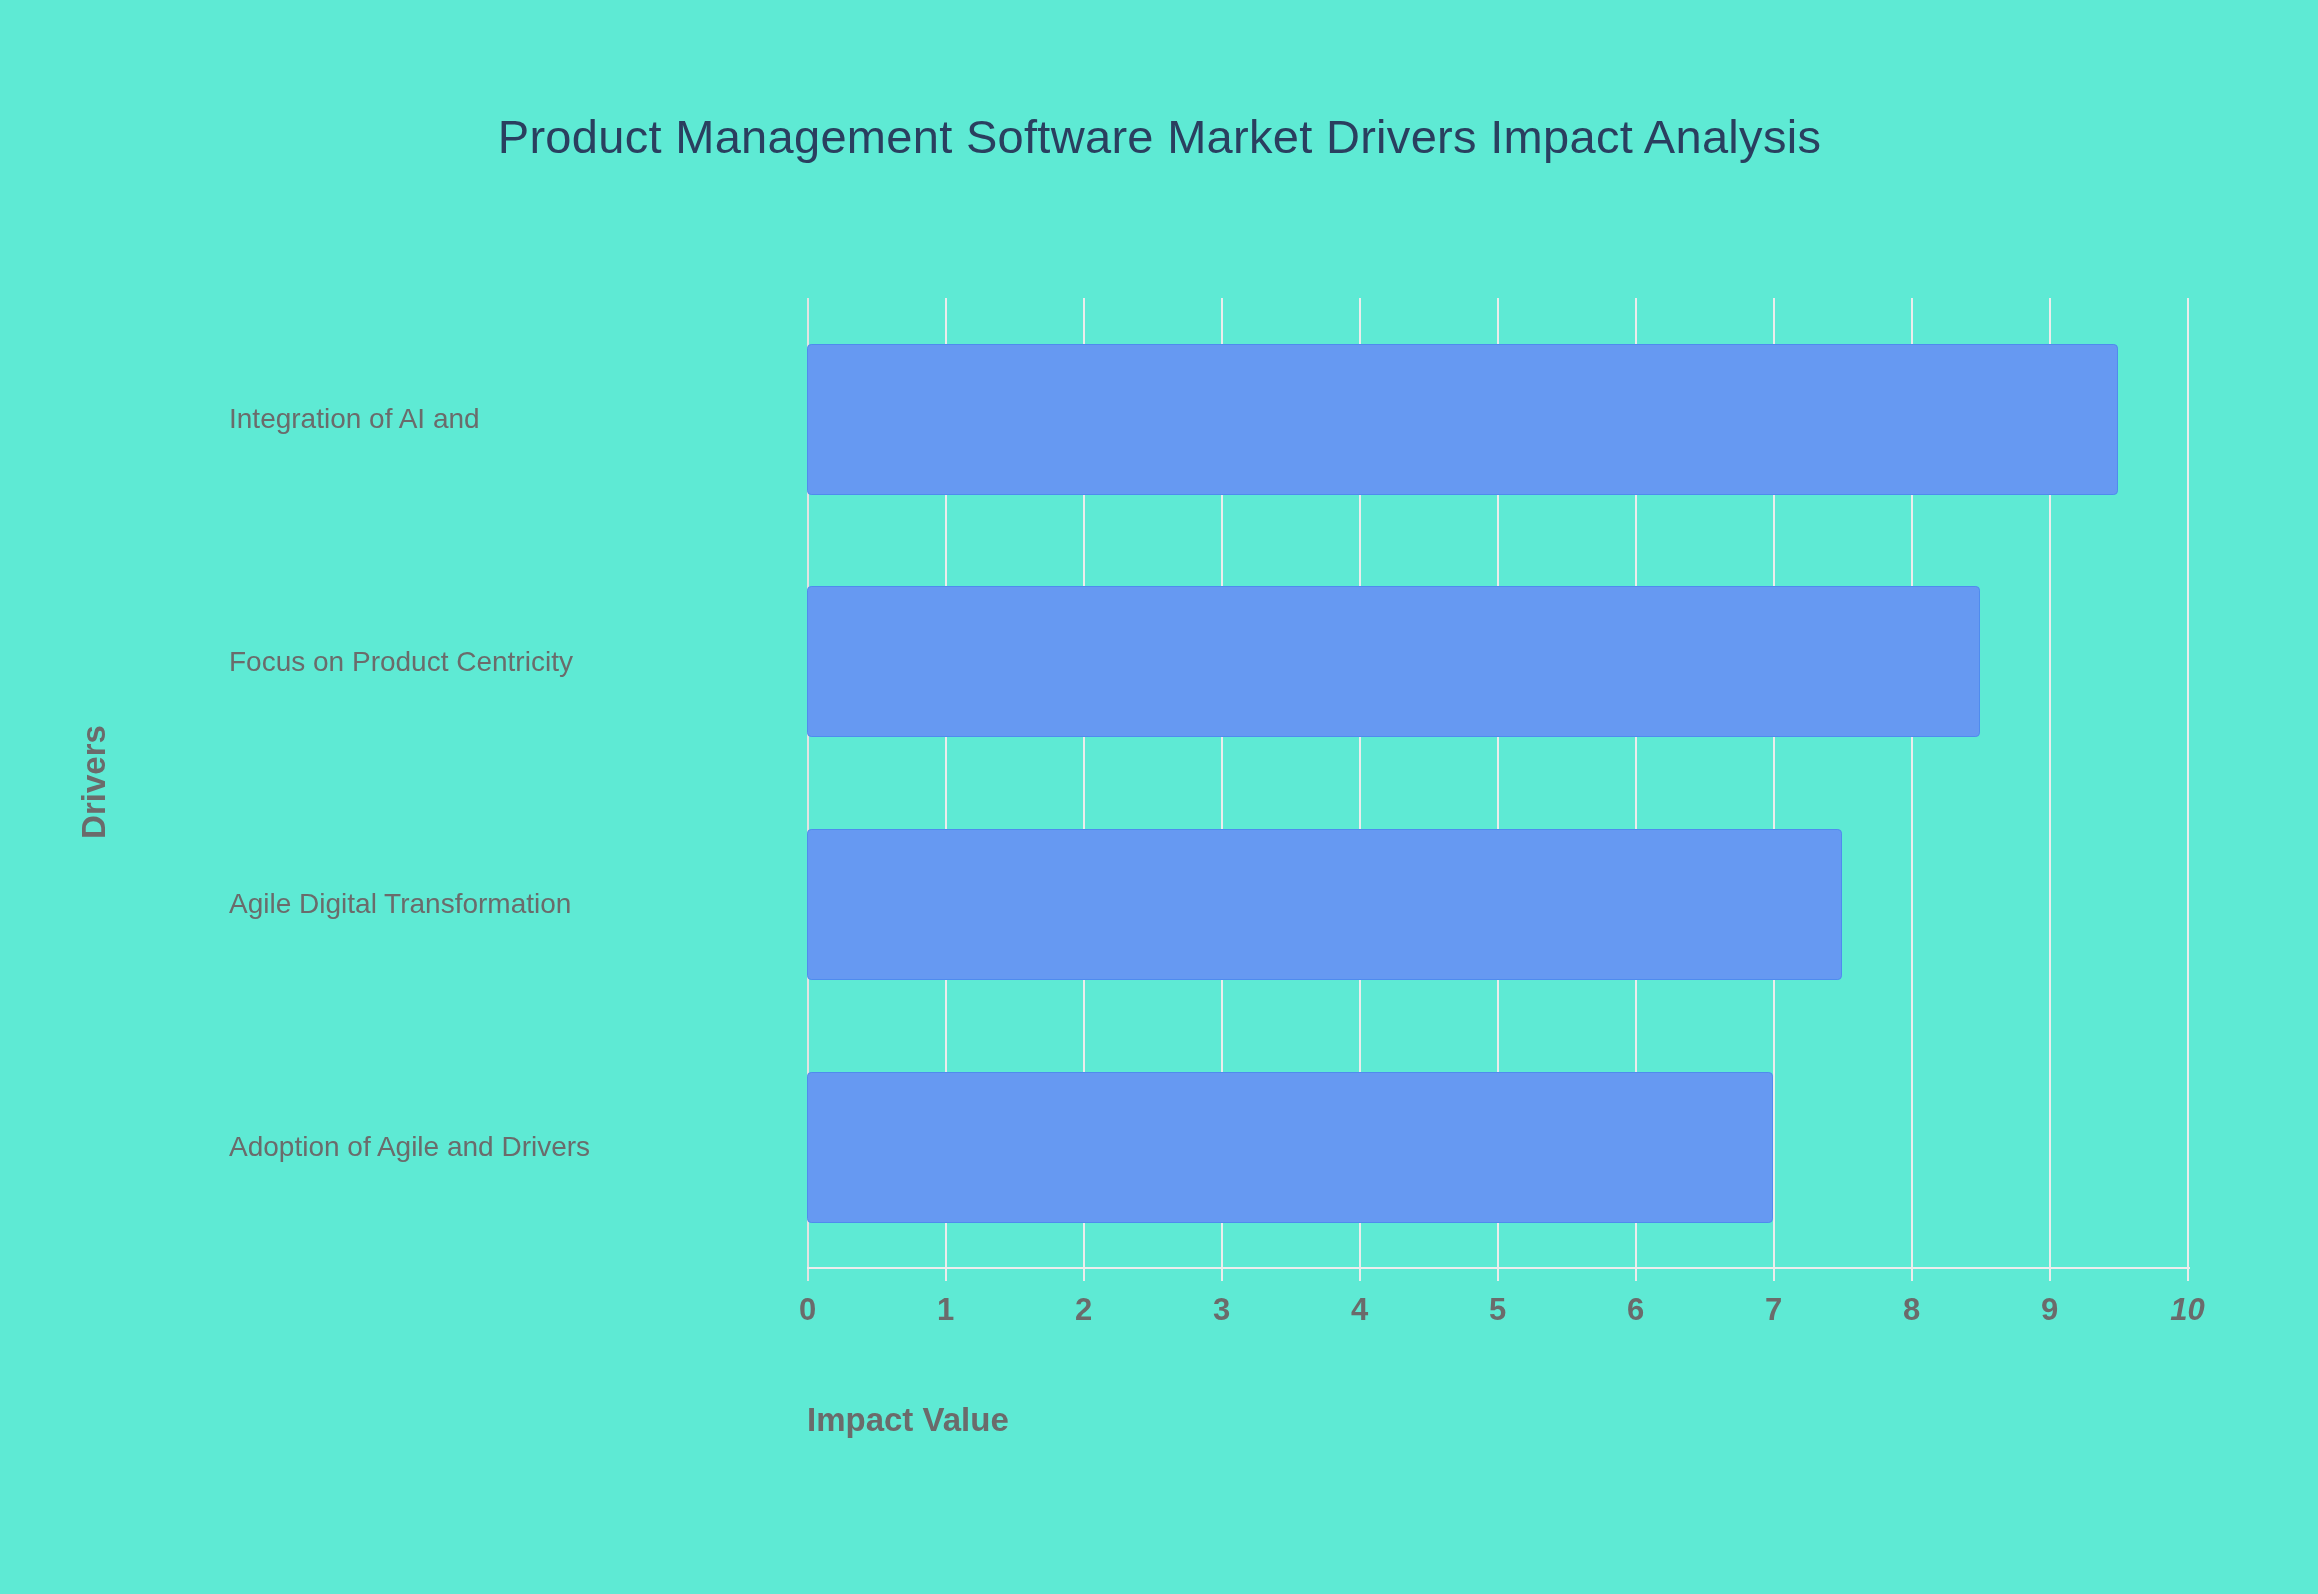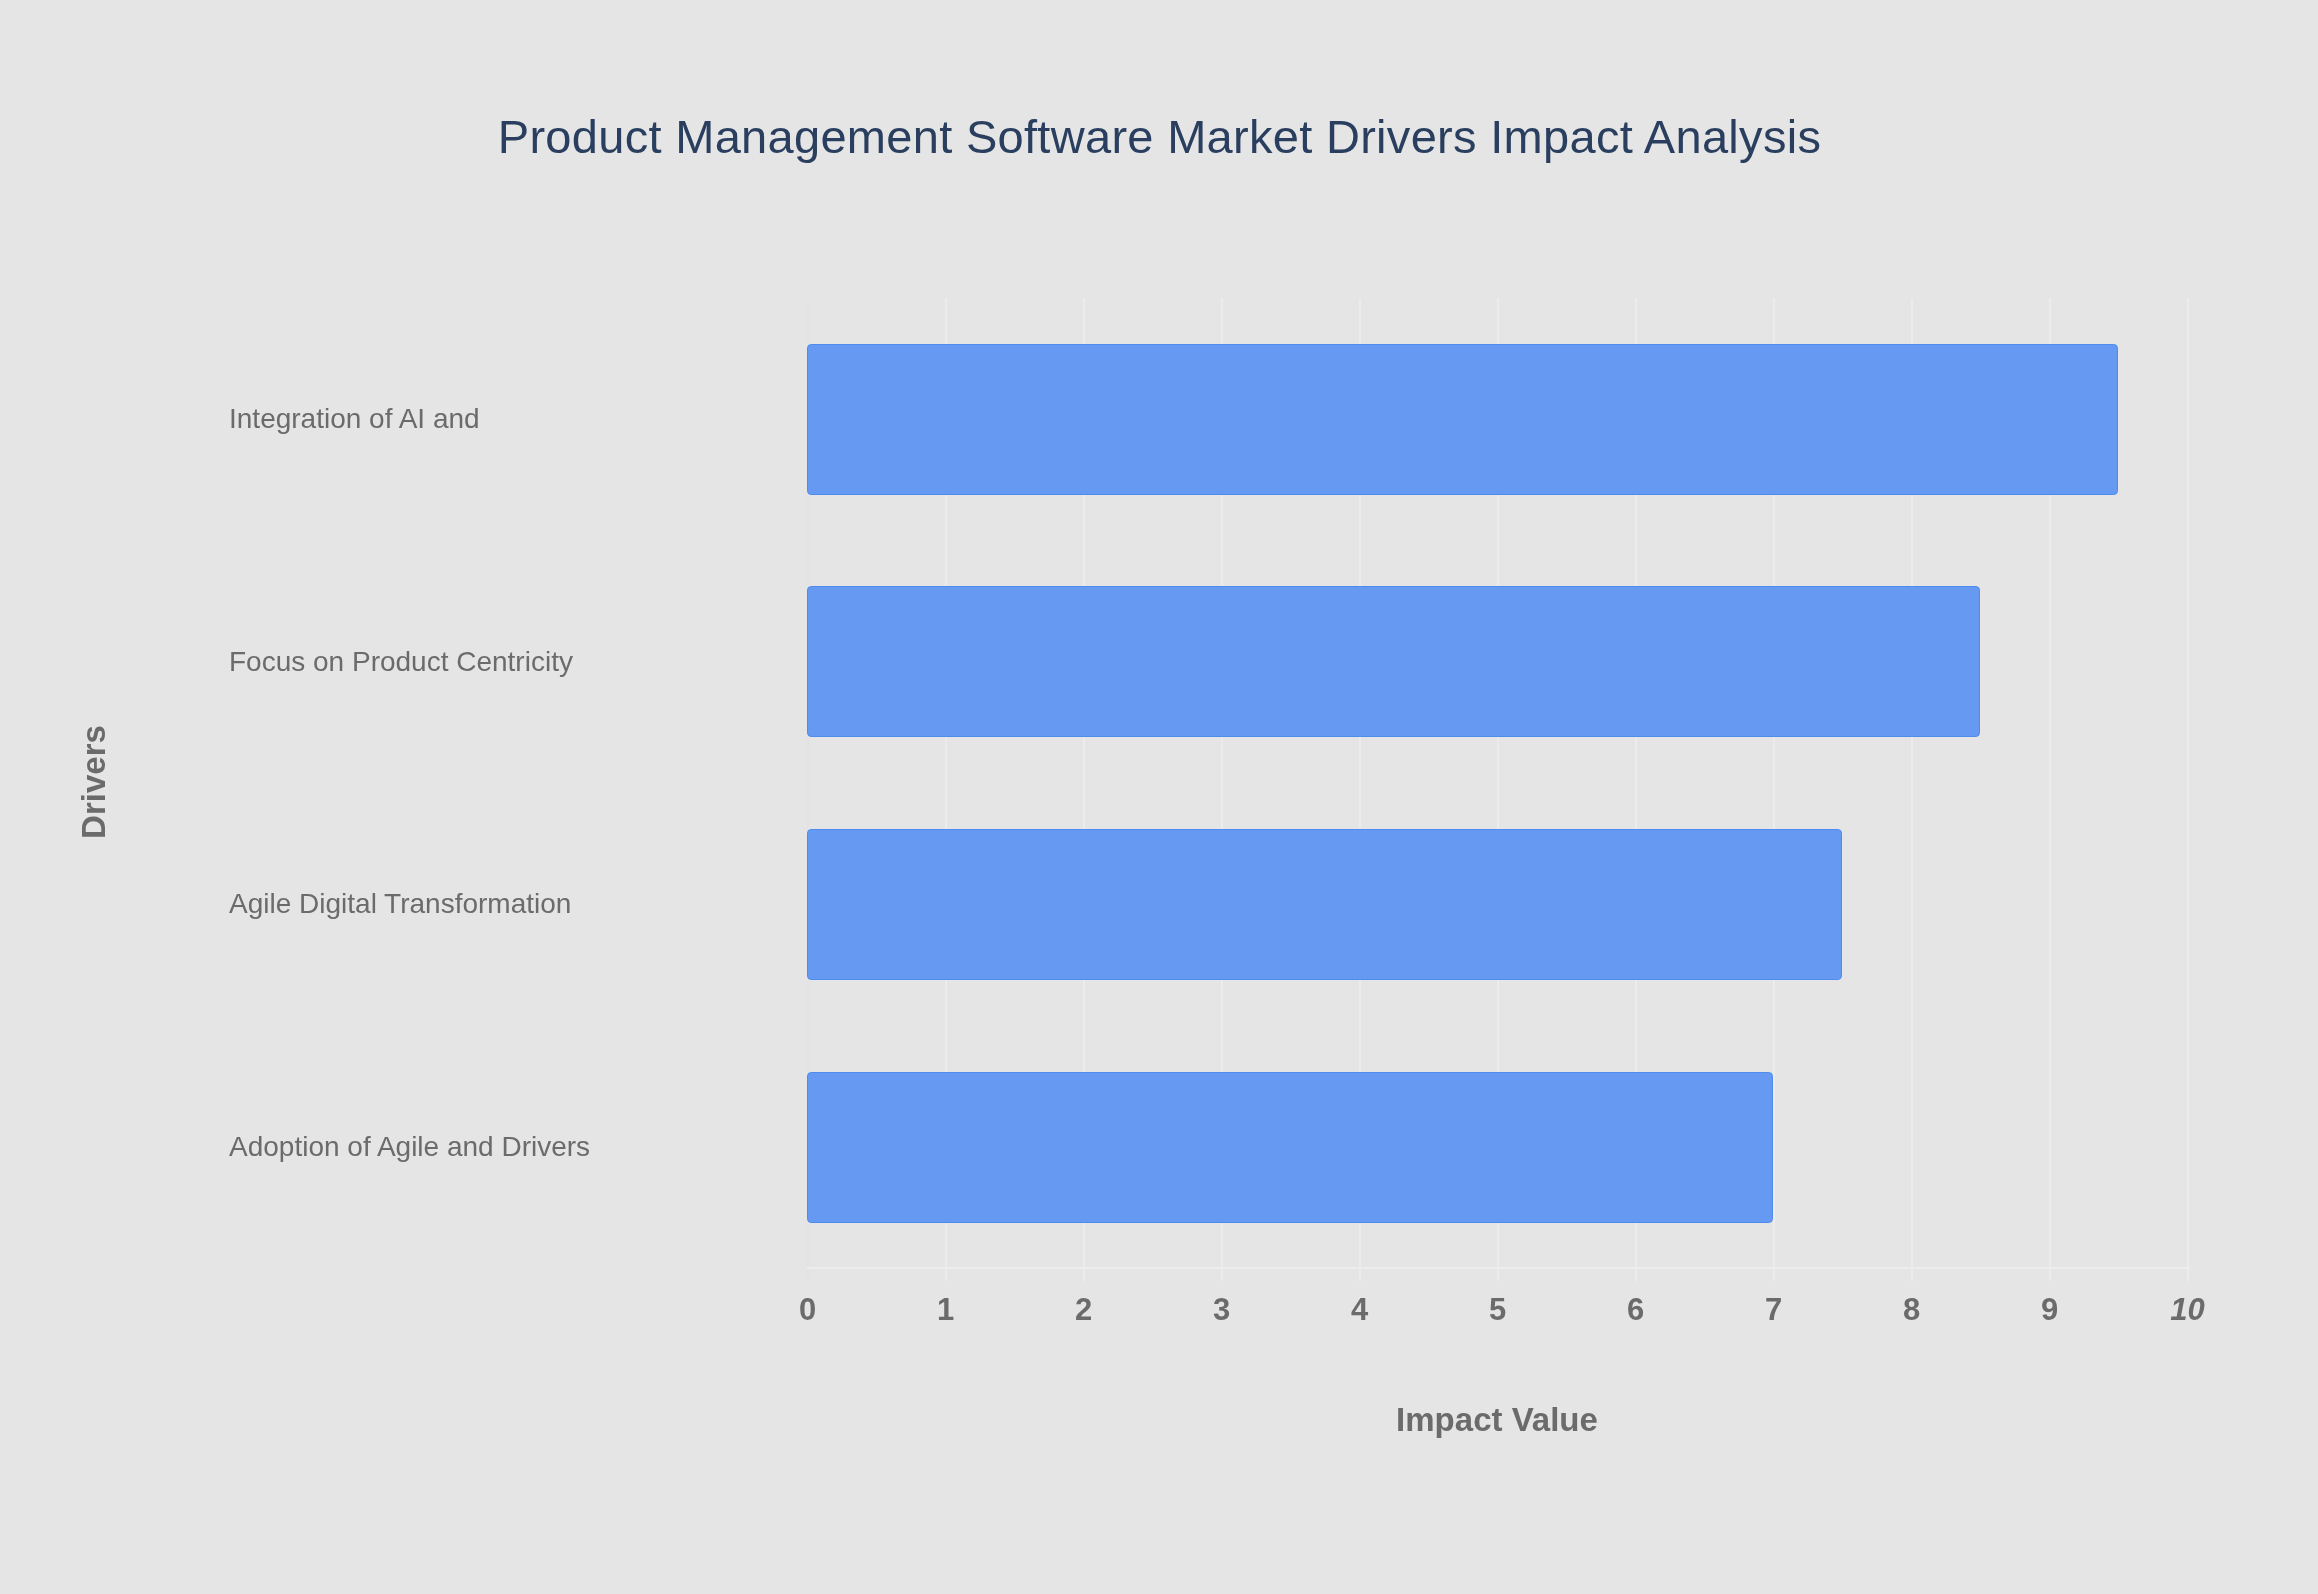--- a/index.html
+++ b/index.html
@@ -11,21 +11,21 @@
     width: 2319px;
     height: 1594px;
     font-family: "Liberation Sans", sans-serif;
     overflow: hidden;
   }
 
   #chart-root {
     position: relative;
     width: 2319px;
     height: 1594px;
-    background: #e5e5e5;
+    background: #5eead4;
   }
 
   
   .chart-title {
     position: absolute;
     left: 0;
     top: 109px;
     width: 2319px;
     text-align: center;
     font-size: 47px;
@@ -103,21 +103,20 @@
     color: #6b6b6b;
     transform: translateX(-60px);
   }
 
   
   .xaxis-title {
     position: absolute;
     left: 807px;
     top: 1401px;
     width: 1380px;
-    text-align: center;
     font-size: 33px;
     font-weight: 700;
     color: #6b6b6b;
   }
   .yaxis-title {
     position: absolute;
     left: 94px;
     top: 783px;
     width: 362px;
     text-align: center;

